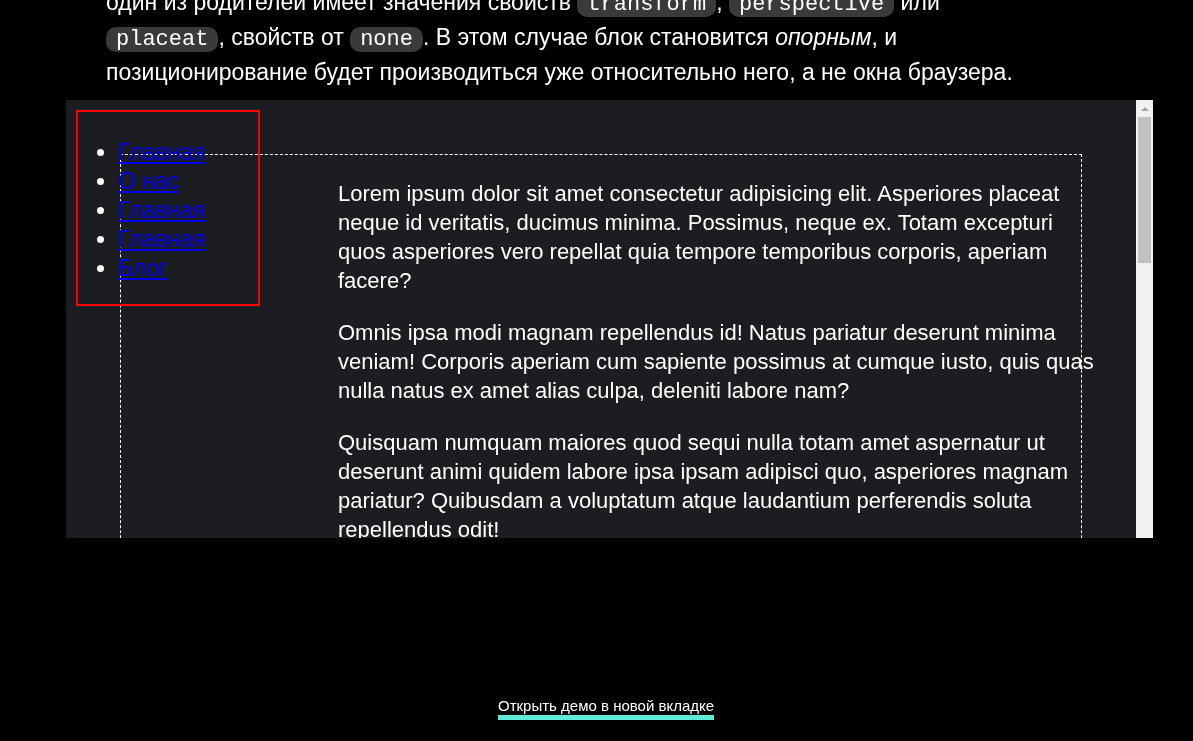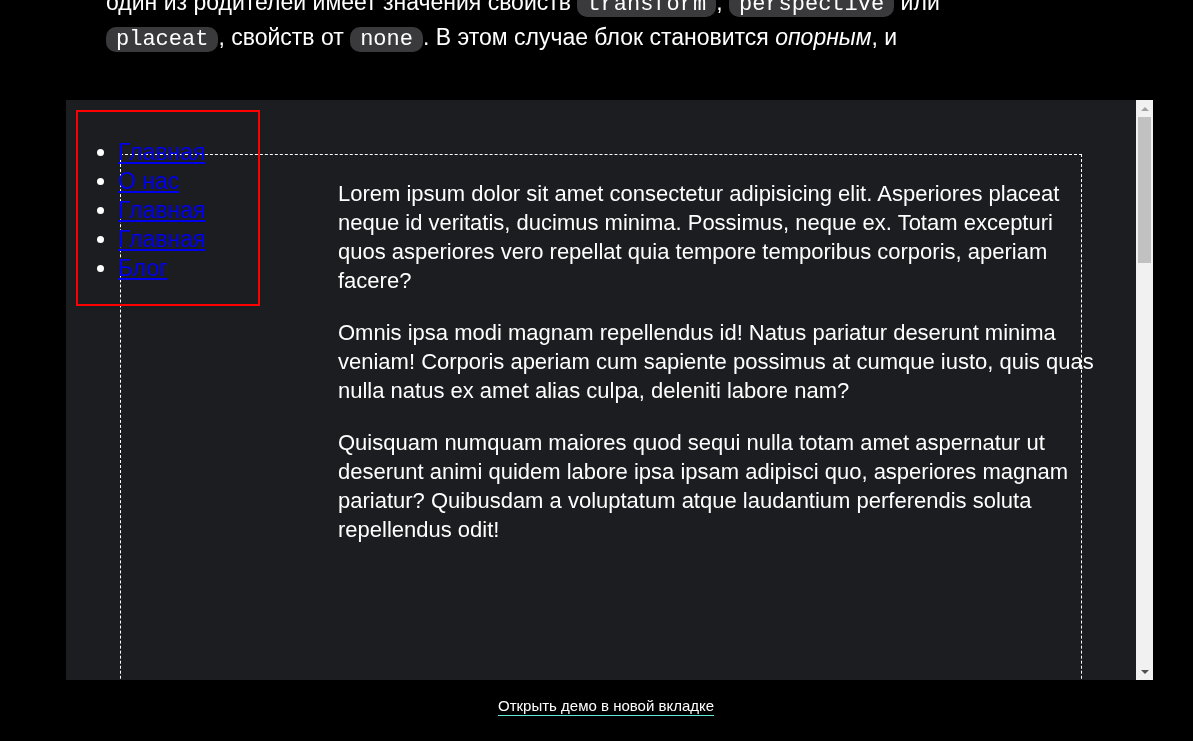--- a/index.html
+++ b/index.html
@@ -17,21 +17,21 @@
     .article-text code {
       font-family: "Liberation Mono", "DejaVu Sans Mono", monospace;
       font-size: 22px;
       background: #3a3a3c; border-radius: 10px;
       padding: 0 10px; color: #ffffff;
     }
     .article-text em { font-style: italic; }
 
     .demo-frame {
       position: absolute; left: 66px; top: 100px;
-      width: 1087px; height: 580px;
+      width: 1087px; height: 438px;
       background: #1c1d21; overflow: hidden;
     }
     .demo-inner { position: absolute; left: 0; top: 0; width: 1070px; height: 580px; overflow: hidden; }
 
     .nav-box {
       position: absolute; left: 10px; top: 10px;
       width: 180px; height: 192px;
       border: 2px solid #ff0000; box-sizing: content-box;
     }
     .nav-list {
@@ -68,30 +68,31 @@
     .tri-up { width: 0; height: 0; border-left: 4px solid transparent; border-right: 4px solid transparent; border-bottom: 4px solid #a3a3a3; }
     .tri-down { width: 0; height: 0; border-left: 4px solid transparent; border-right: 4px solid transparent; border-top: 4px solid #505050; }
     .scroll-thumb {
       position: absolute; left: 2px; top: 17px; width: 13px; height: 146px;
       background: #c1c1c1;
     }
 
     .open-demo-link {
       position: absolute; left: 498px; top: 697px;
       font-size: 15px; line-height: 18px; color: #ffffff;
-      text-decoration: none; border-bottom: 1px solid #5eead4;
+      text-decoration: none; border-bottom: 5px solid #5eead4;
       font-family: "Liberation Sans", sans-serif;
     }
   </style>
 </head>
 <body>
 
 <p class="article-text">
   <span>один из родителей имеет значения свойств </span><code>transform</code><span>, </span><code>perspective</code><span> или</span><br>
   <code>placeat</code><span>, свойств от </span><code>none</code><span>. В этом случае блок становится </span><em>опорным</em><span>, и</span><br>
+  <span>позиционирование будет производиться уже относительно него, а не окна браузера.</span>
 </p>
 
 <div class="demo-frame">
   <div class="demo-inner">
     <div class="content-box"></div>
     <div class="nav-box"></div>
     <ul class="nav-list">
       <li><a href="#">Главная</a></li>
       <li><a href="#">О нас</a></li>
       <li><a href="#">Главная</a></li>

